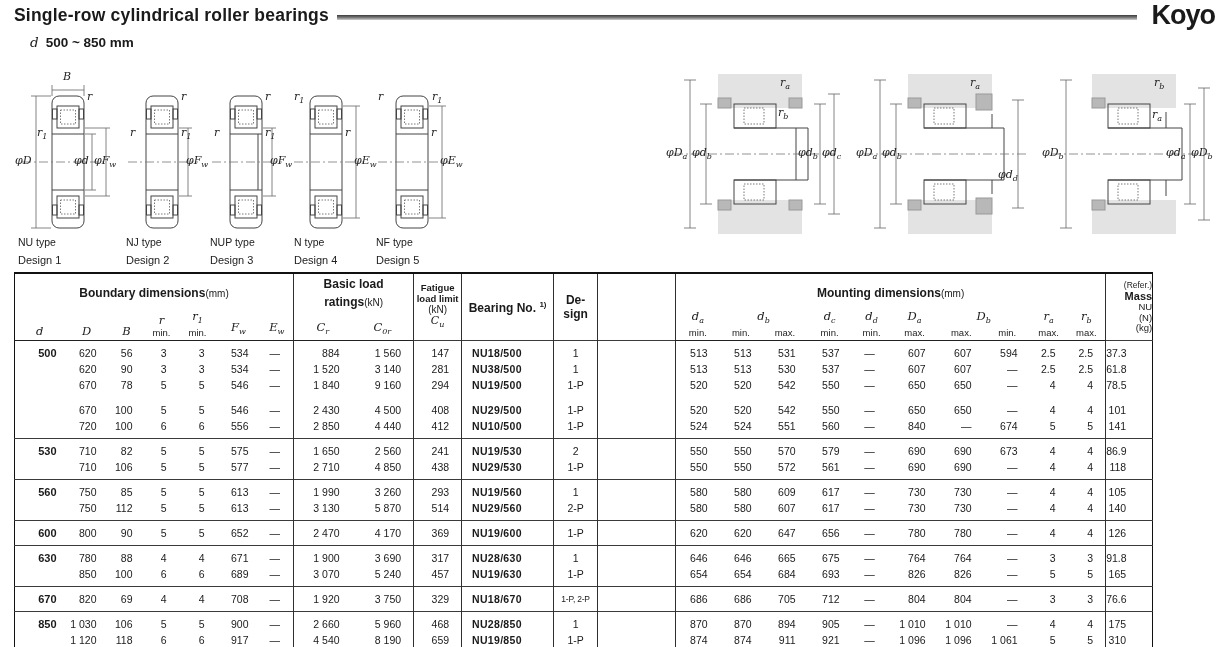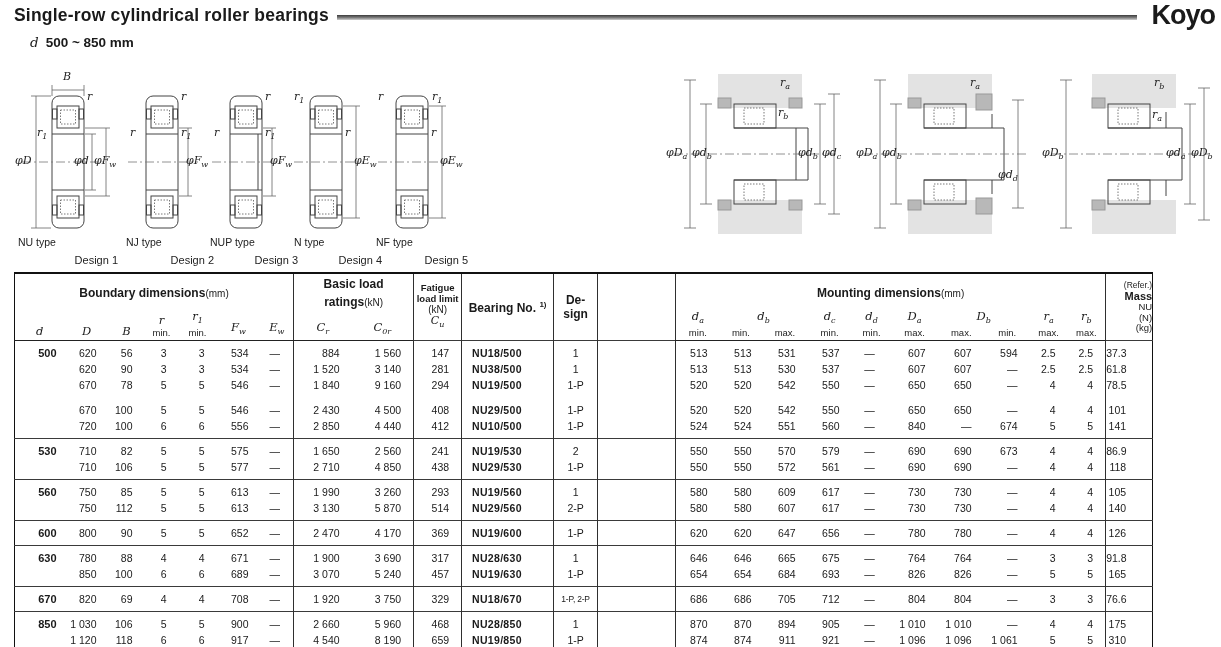--- a/index.html
+++ b/index.html
@@ -10,21 +10,21 @@
   .subtitle{position:absolute;left:30px;top:34px;font-size:13.5px;font-weight:bold;}
   .subtitle .sym{font-weight:normal;margin-right:7px;}
   .sym{font-family:"DejaVu Serif",serif;font-style:italic;}
   sub{font-size:8px;}
   
   .diagrams{position:absolute;left:0;top:68px;width:1221px;height:202px;}
   .diag{position:absolute;}
   .diag svg{position:absolute;left:0;top:14px;overflow:visible;}
   .dlab{position:absolute;font-family:"DejaVu Serif",serif;font-style:italic;font-size:11px;color:#222;white-space:nowrap;}
   .cap1{position:absolute;top:166px;left:0;width:100%;font-size:10.5px;color:#222;white-space:nowrap;}
-  .cap2{position:absolute;top:184px;left:0;width:100%;text-align:right;font-size:11px;color:#222;white-space:nowrap;}
+  .cap2{position:absolute;top:184px;left:0;width:100%;text-align:left;font-size:11px;color:#222;white-space:nowrap;}
   .ln{stroke:#444;stroke-width:1;fill:none;}
   .dim{stroke:#666;stroke-width:.8;fill:none;}
   .cage{stroke:#555;stroke-width:.8;fill:none;stroke-dasharray:1.5 1.5;}
   .cl{stroke:#777;stroke-width:.8;stroke-dasharray:9 3 2 3;}
   
   .tblwrap{position:absolute;left:14px;top:272px;}
   table{border-collapse:collapse;table-layout:fixed;width:1138px;}
   th,td{padding:0;margin:0;font-weight:normal;vertical-align:middle;}
   table{border:1.4px solid #111;border-top:2px solid #111;border-bottom:2px solid #111;}
   thead tr.h2 th{border-bottom:1.5px solid #222;}

